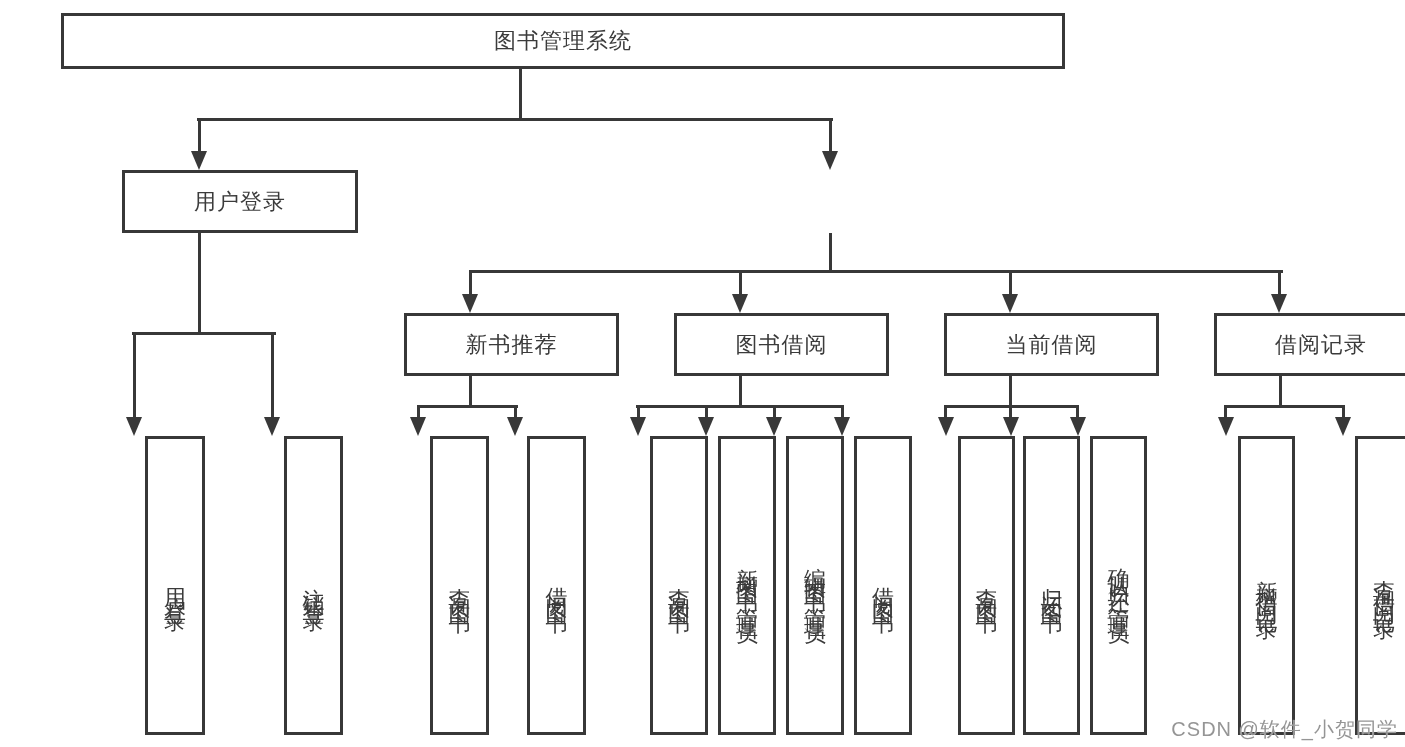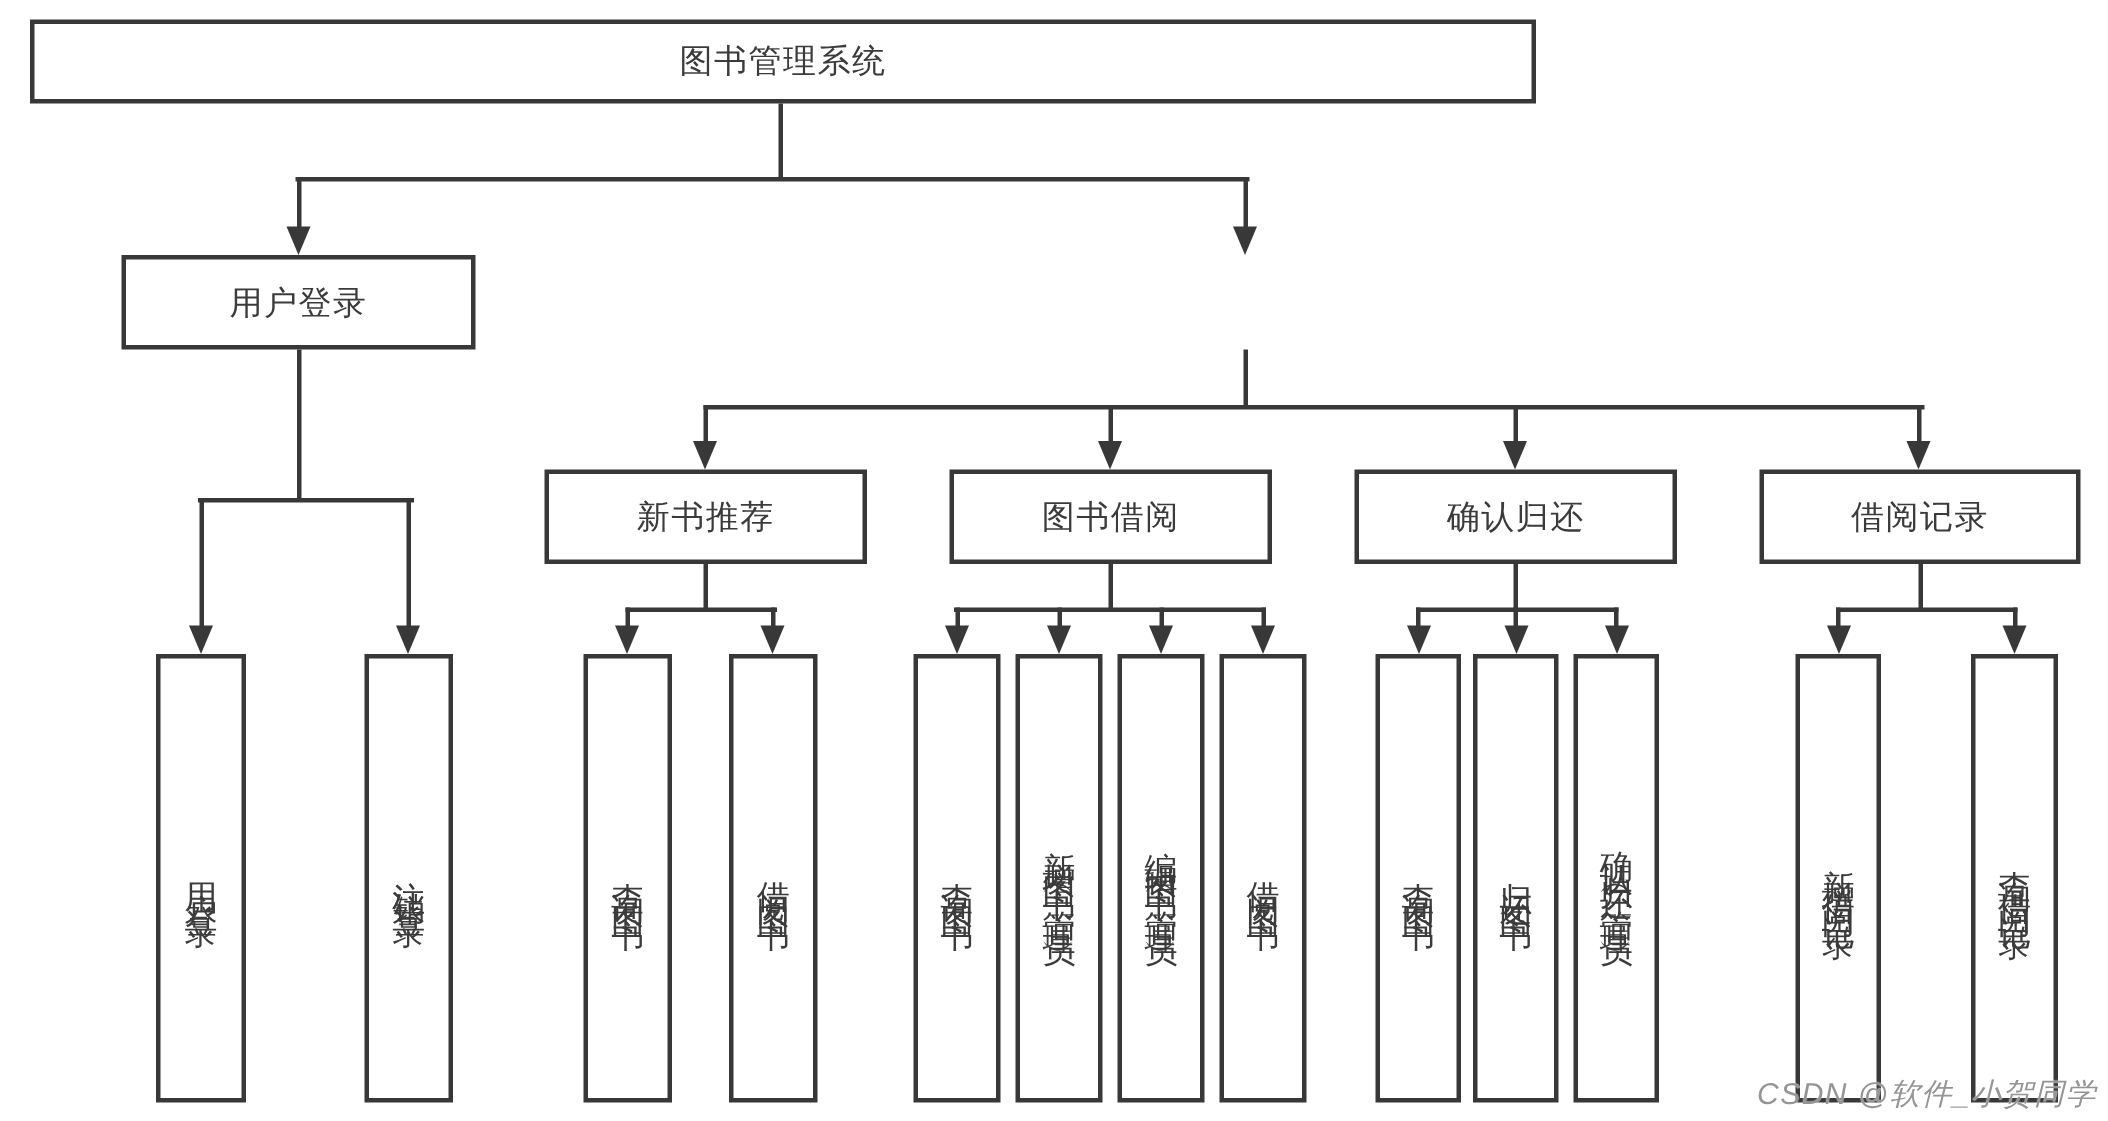--- a/index.html
+++ b/index.html
@@ -19,20 +19,21 @@
   .box{
     position:absolute;
     box-sizing:border-box;
     background:#fff;
     border:3px solid var(--line);
     display:flex;align-items:center;justify-content:center;
     color:var(--text);
     font-size:22px;
     letter-spacing:1px;
     white-space:nowrap;
+    margin-left:41px;
   }
   .vbox{
     writing-mode:vertical-rl;
     text-orientation:mixed;
     font-size:22px;
     letter-spacing:8px;
     line-height:1;
     white-space:normal;
   }
   .hline,.vline{
@@ -49,21 +50,20 @@
     border-top:19px solid var(--line);
   }
   .watermark{
     position:absolute;
     right:7px;
     bottom:4px;
     color:var(--wm);
     font-size:20px;
     letter-spacing:1px;
     text-shadow:0 0 1px #ffffff;
-    font-style:italic;
   }
 </style>
 </head>
 <body>
 
 <div class="canvas">
 
   <div class="box" style="left:20px;top:13px;width:1004px;height:56px;">图书管理系统</div>
 
   <div class="vline" style="left:519px;top:69px;height:51px;"></div>
@@ -88,21 +88,21 @@
   <div class="arrow" style="left:462px;top:294px;"></div>
   <div class="vline" style="left:739px;top:270px;height:26px;"></div>
   <div class="arrow" style="left:732px;top:294px;"></div>
   <div class="vline" style="left:1009px;top:270px;height:26px;"></div>
   <div class="arrow" style="left:1002px;top:294px;"></div>
   <div class="vline" style="left:1278px;top:270px;height:26px;"></div>
   <div class="arrow" style="left:1271px;top:294px;"></div>
 
   <div class="box" style="left:633px;top:313px;width:215px;height:63px;">图书借阅</div>
   <div class="box" style="left:363px;top:313px;width:215px;height:63px;">新书推荐</div>
-  <div class="box" style="left:903px;top:313px;width:215px;height:63px;">确认归还</div>
+  <div class="box" style="left:903px;top:313px;width:215px;height:63px;">当前借阅</div>
   <div class="box" style="left:1173px;top:313px;width:214px;height:63px;">借阅记录</div>
 
   <div class="vline" style="left:469px;top:376px;height:31px;"></div>
   <div class="hline" style="left:417px;top:405px;width:101px;"></div>
   <div class="vline" style="left:417px;top:405px;height:14px;"></div>
   <div class="arrow" style="left:410px;top:417px;"></div>
   <div class="vline" style="left:514px;top:405px;height:14px;"></div>
   <div class="arrow" style="left:507px;top:417px;"></div>
 
   <div class="vline" style="left:739px;top:376px;height:31px;"></div>

